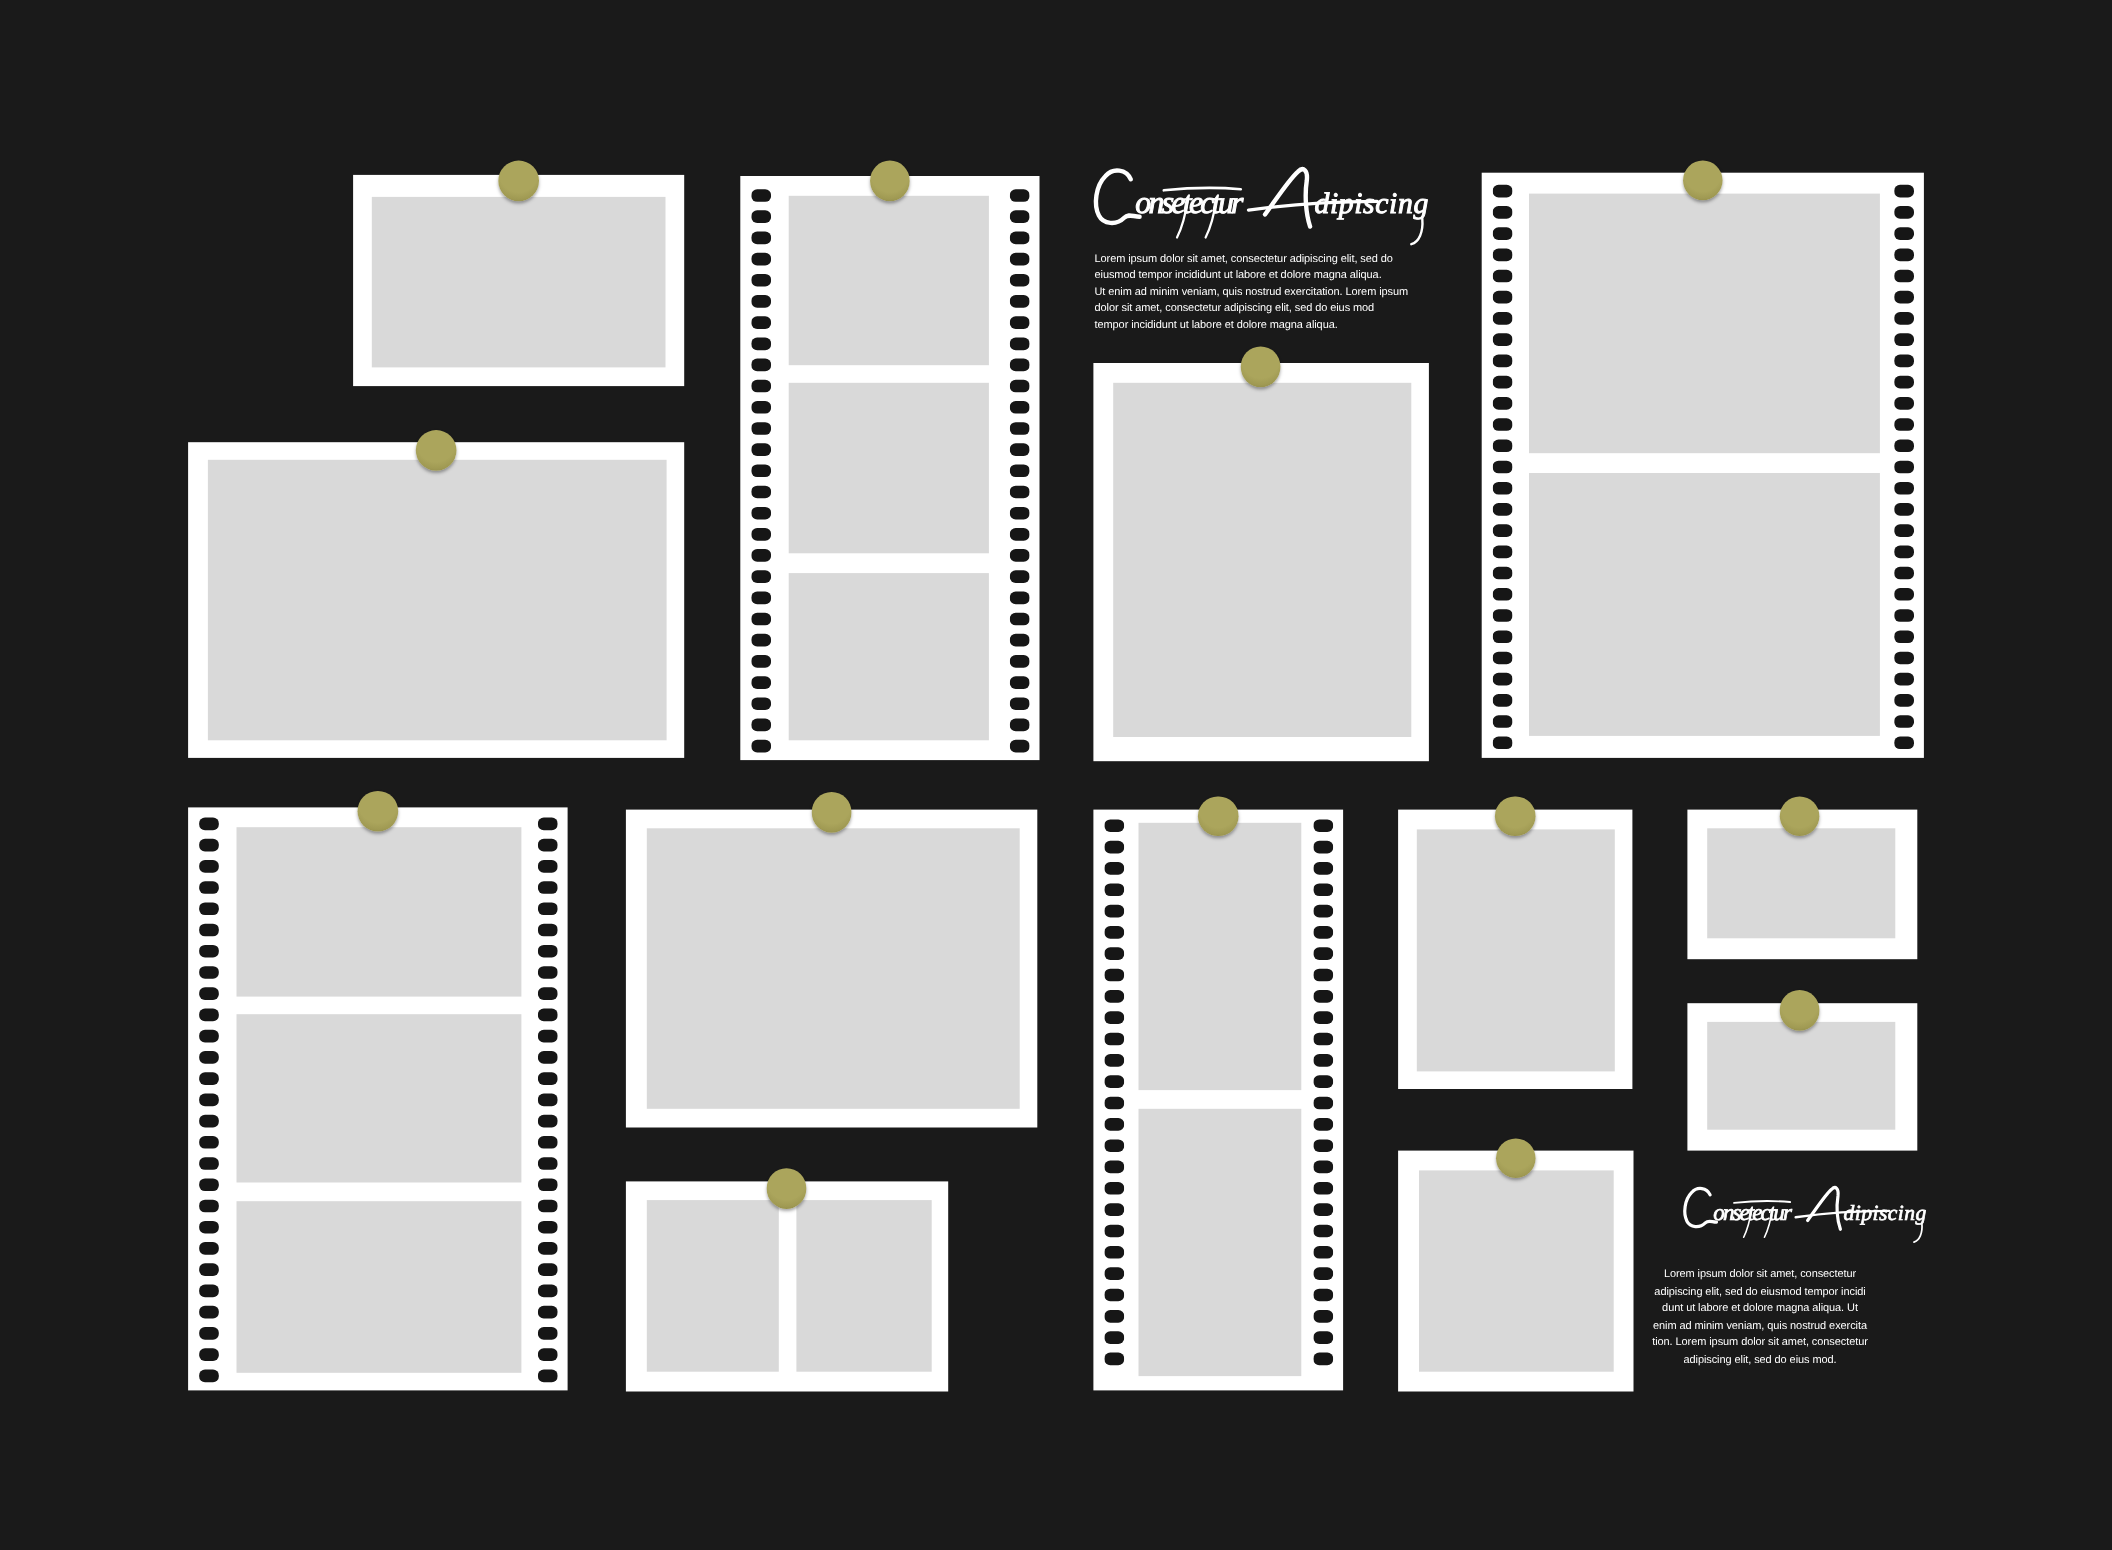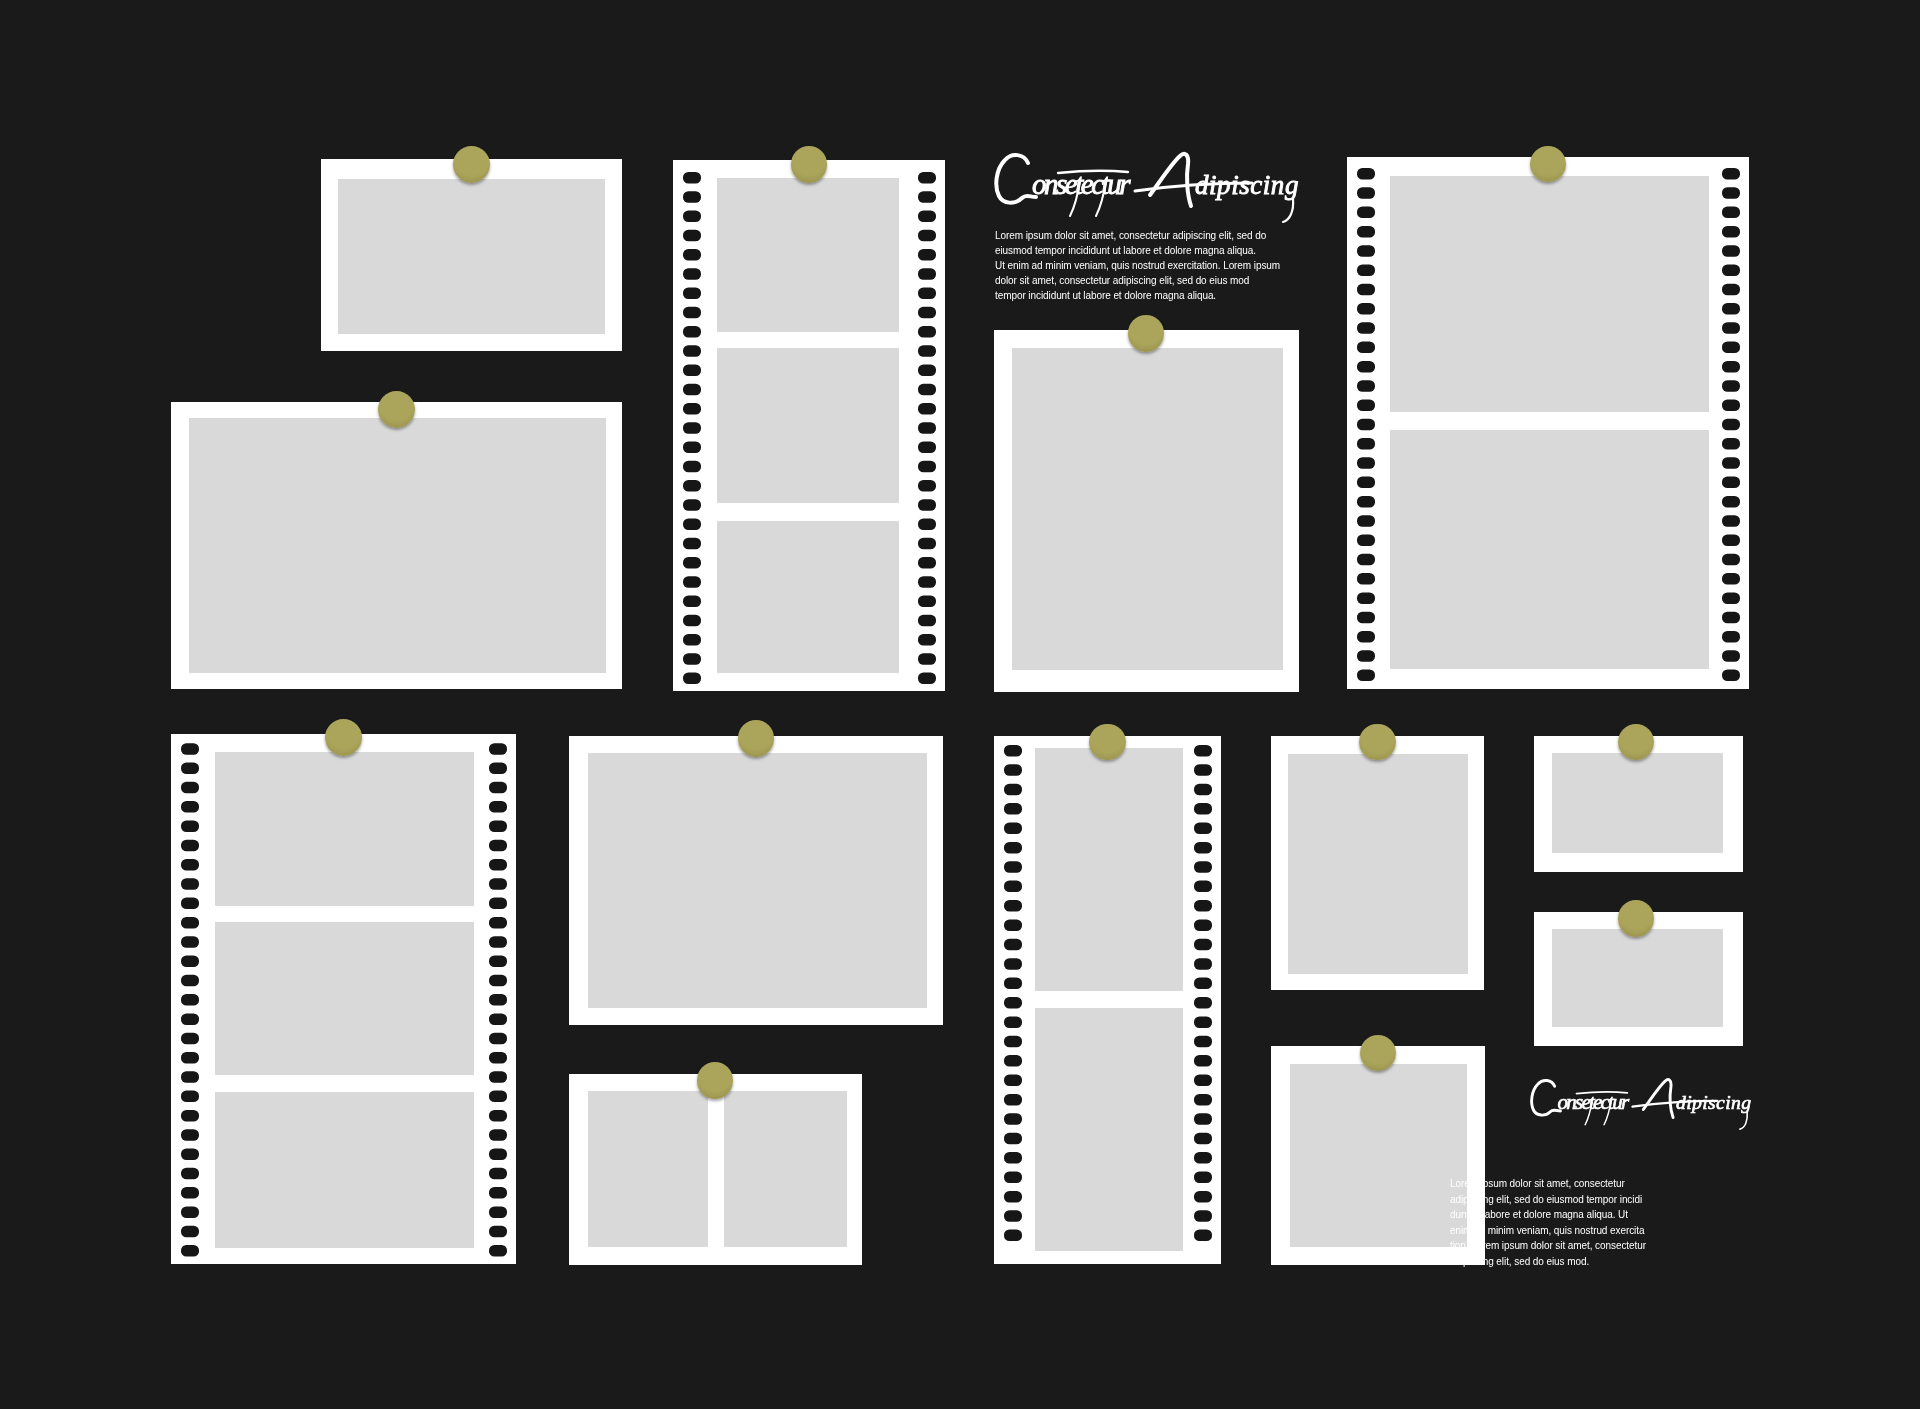--- a/index.html
+++ b/index.html
@@ -391,20 +391,20 @@
     <path d="M 90 38 C 88 52, 85 64, 80 74" stroke-width="2"></path>
     <path d="M 116 38 C 114 52, 111 64, 106 74" stroke-width="2"></path>
     <path d="M 303 57 C 304 69, 300 78, 293 80" stroke-width="2.2"></path>
   </g>
   <g fill="#ffffff" stroke="#ffffff" stroke-width="0.9" font-family="Liberation Serif" font-style="italic">
     <text x="42" y="52" font-size="29" letter-spacing="-2.48">onsetectur</text>
     <text x="205" y="52" font-size="27" letter-spacing="0.55">dipiscing</text>
   </g>
 </svg>
 
-<div class="para" style="left:1450px;top:1176px;width:300px;text-align:left;line-height:15.6px">
+<div class="para" style="left:1450px;top:1151px;width:300px;text-align:center;line-height:15.6px">
 Lorem ipsum dolor sit amet, consectetur<br>
 adipiscing elit, sed do eiusmod tempor incidi<br>
 dunt ut labore et dolore magna aliqua. Ut<br>
 enim ad minim veniam, quis nostrud exercita<br>
 tion. Lorem ipsum dolor sit amet, consectetur<br>
 adipiscing elit, sed do eius mod.
 </div>
 </div>
 </body></html>

